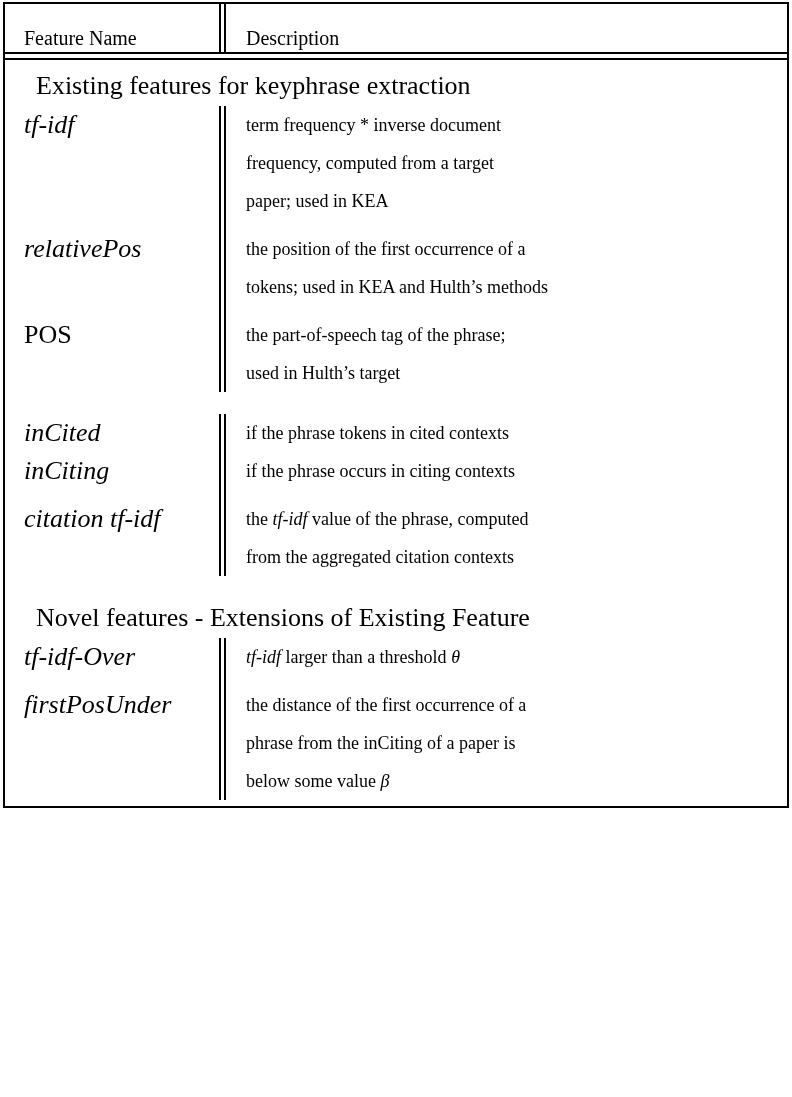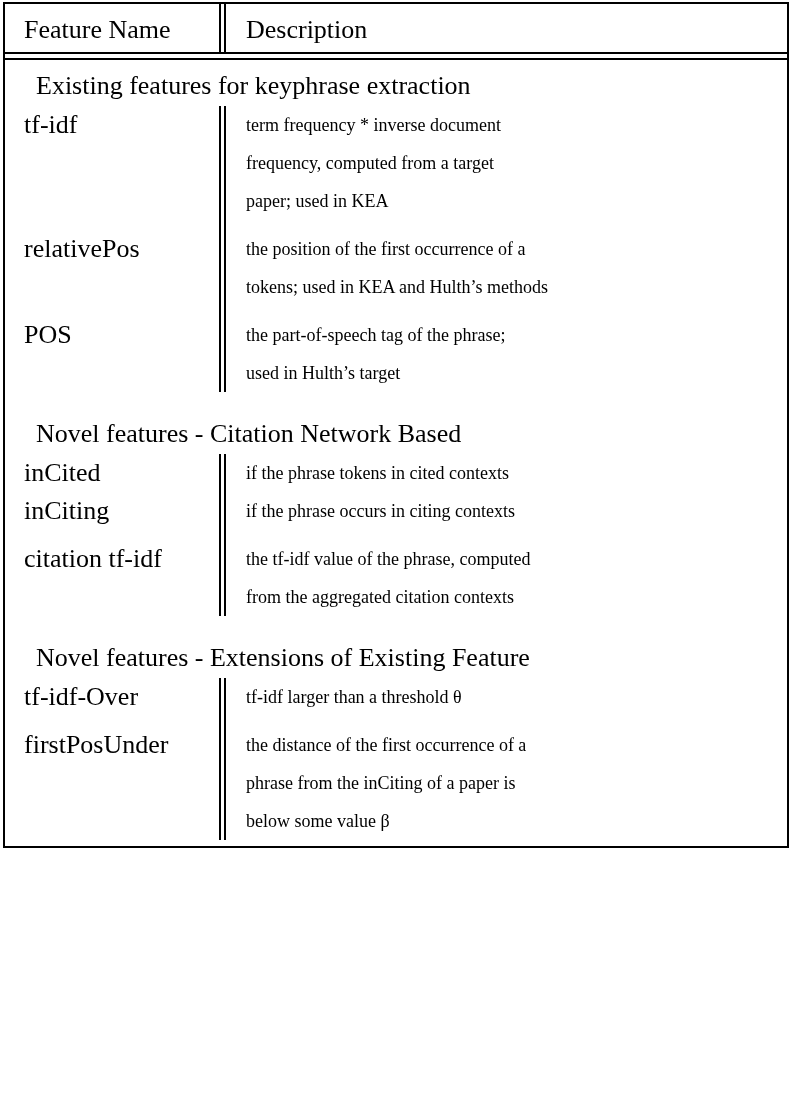--- a/index.html
+++ b/index.html
@@ -65,24 +65,24 @@
     bottom: 0;
   }
 
   .hrow {
     position: relative;
     height: 52px;
   }
   .hcell-name,
   .hcell-desc {
     position: absolute;
-    top: 0;
+    top: 8px;
     height: 52px;
     line-height: 52px;
-    font-size: 26px;
+    font-size: 20px;
     white-space: nowrap;
   }
   .hcell-name { left: 19px; }
   .hcell-desc { left: 241px; }
 
   
   .section {
     position: relative;
   }
   .section-title {
@@ -117,21 +117,21 @@
   }
   .cell-desc {
     margin-left: 241px;
     font-size: 18px;
     line-height: 38px;
     padding-right: 6px;
   }
   .cell-desc .dline {
     white-space: nowrap;
   }
-  .it { }
+  .it { font-style: italic; }
   .gap-sm { height: 10px; }
   .gap-lg { height: 22px; }
 </style>
 </head>
 <body>
 
 <div class="table-wrap">
   <div class="tbl">
 
     <div class="header-band">
@@ -169,21 +169,20 @@
                 <div class="cell-name">POS</div>
                 <div class="cell-desc">
                   <div class="dline">the part-of-speech tag of the phrase;</div>
                   <div class="dline">used in Hulth’s target</div>
                 </div>
               </div>
             </div>
           </div>
           <div class="section">
             <div class="gap-lg"></div>
-            <div class="section-title">Novel features - Citation Network Based</div>
             <div class="rows">
               <div class="vrule"></div>
               <div class="row">
                 <div class="cell-name it">inCited</div>
                 <div class="cell-desc">
                   <div class="dline">if the phrase tokens in cited contexts</div>
                 </div>
               </div>
               <div class="row">
                 <div class="cell-name it">inCiting</div>

